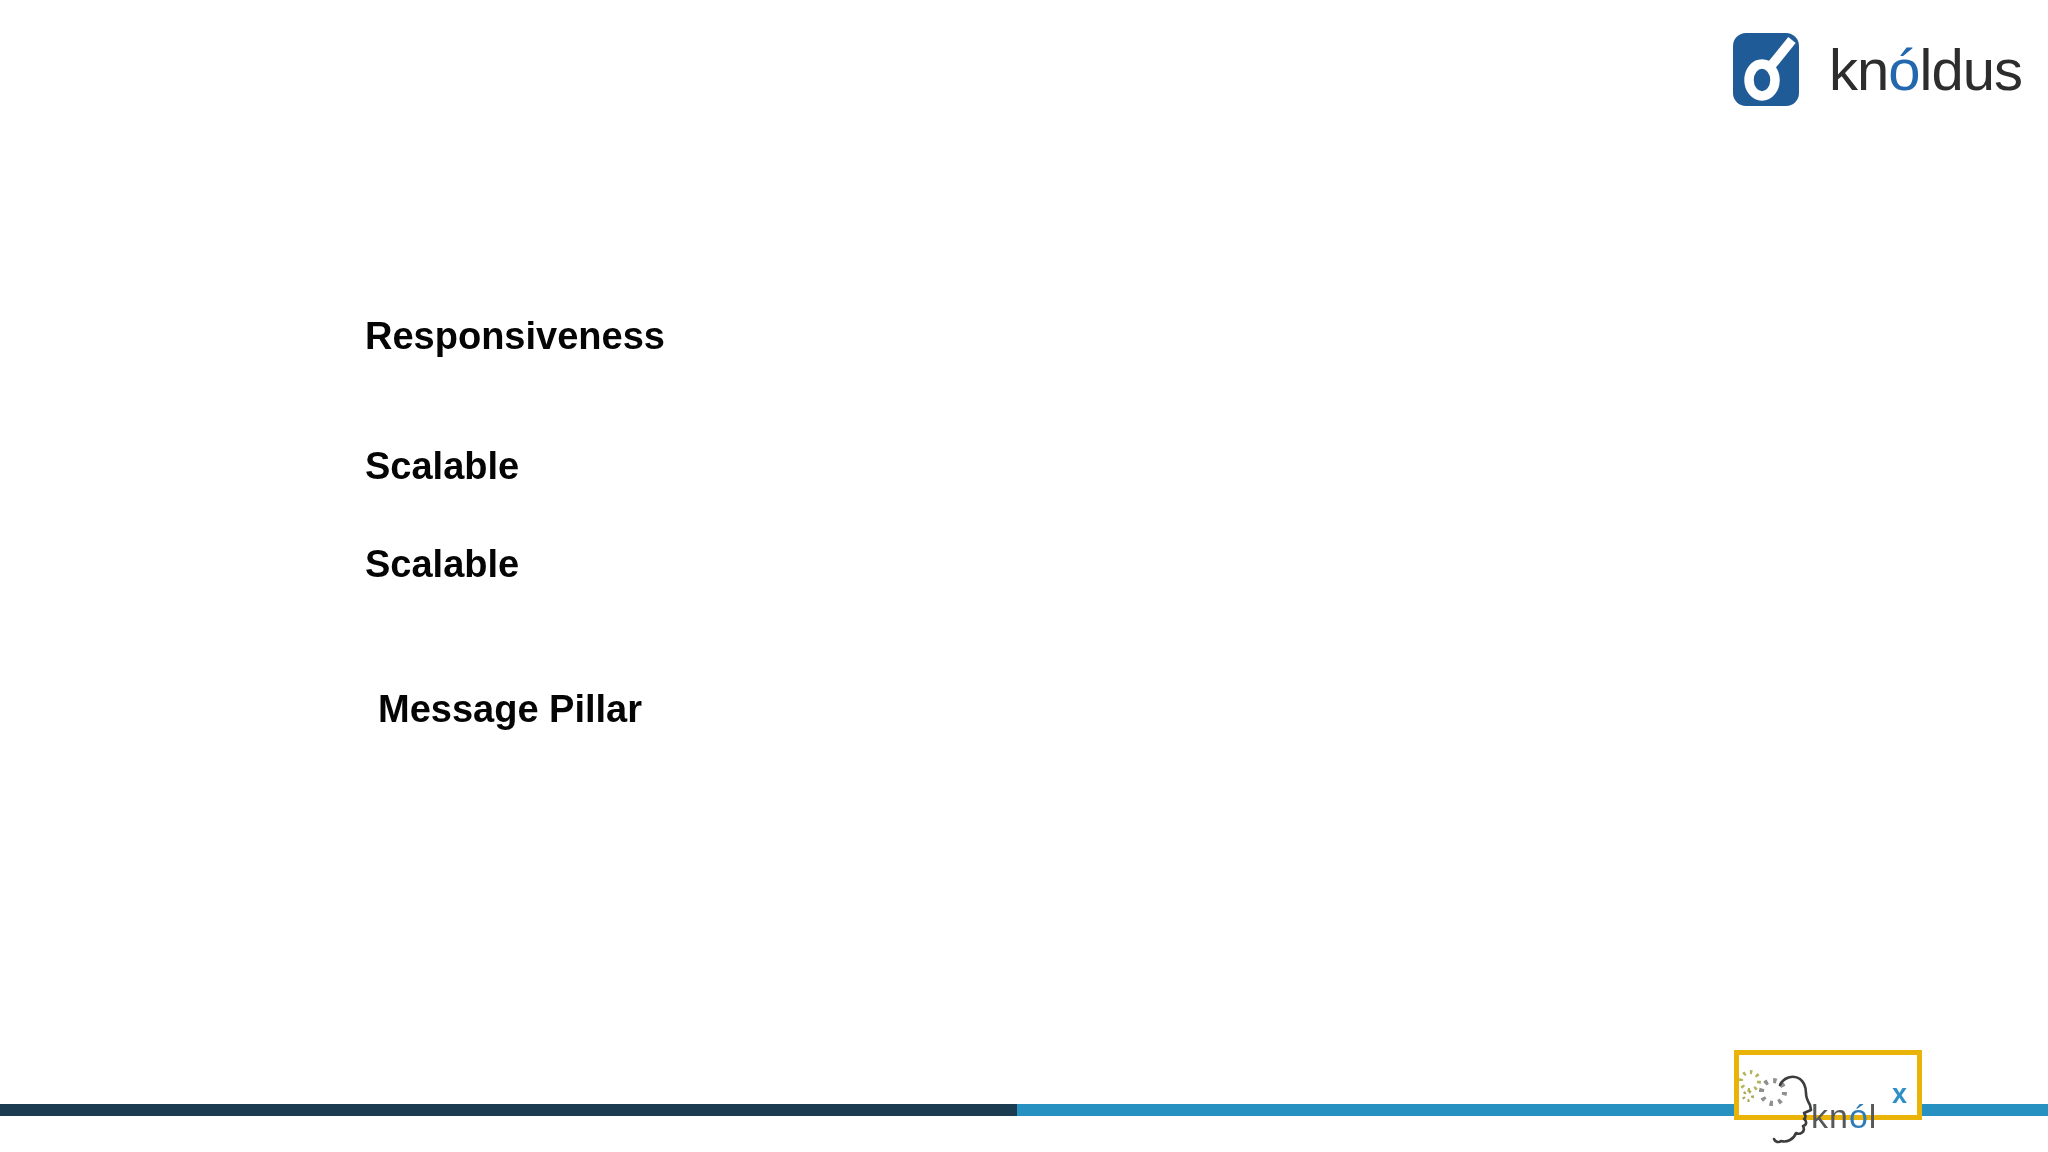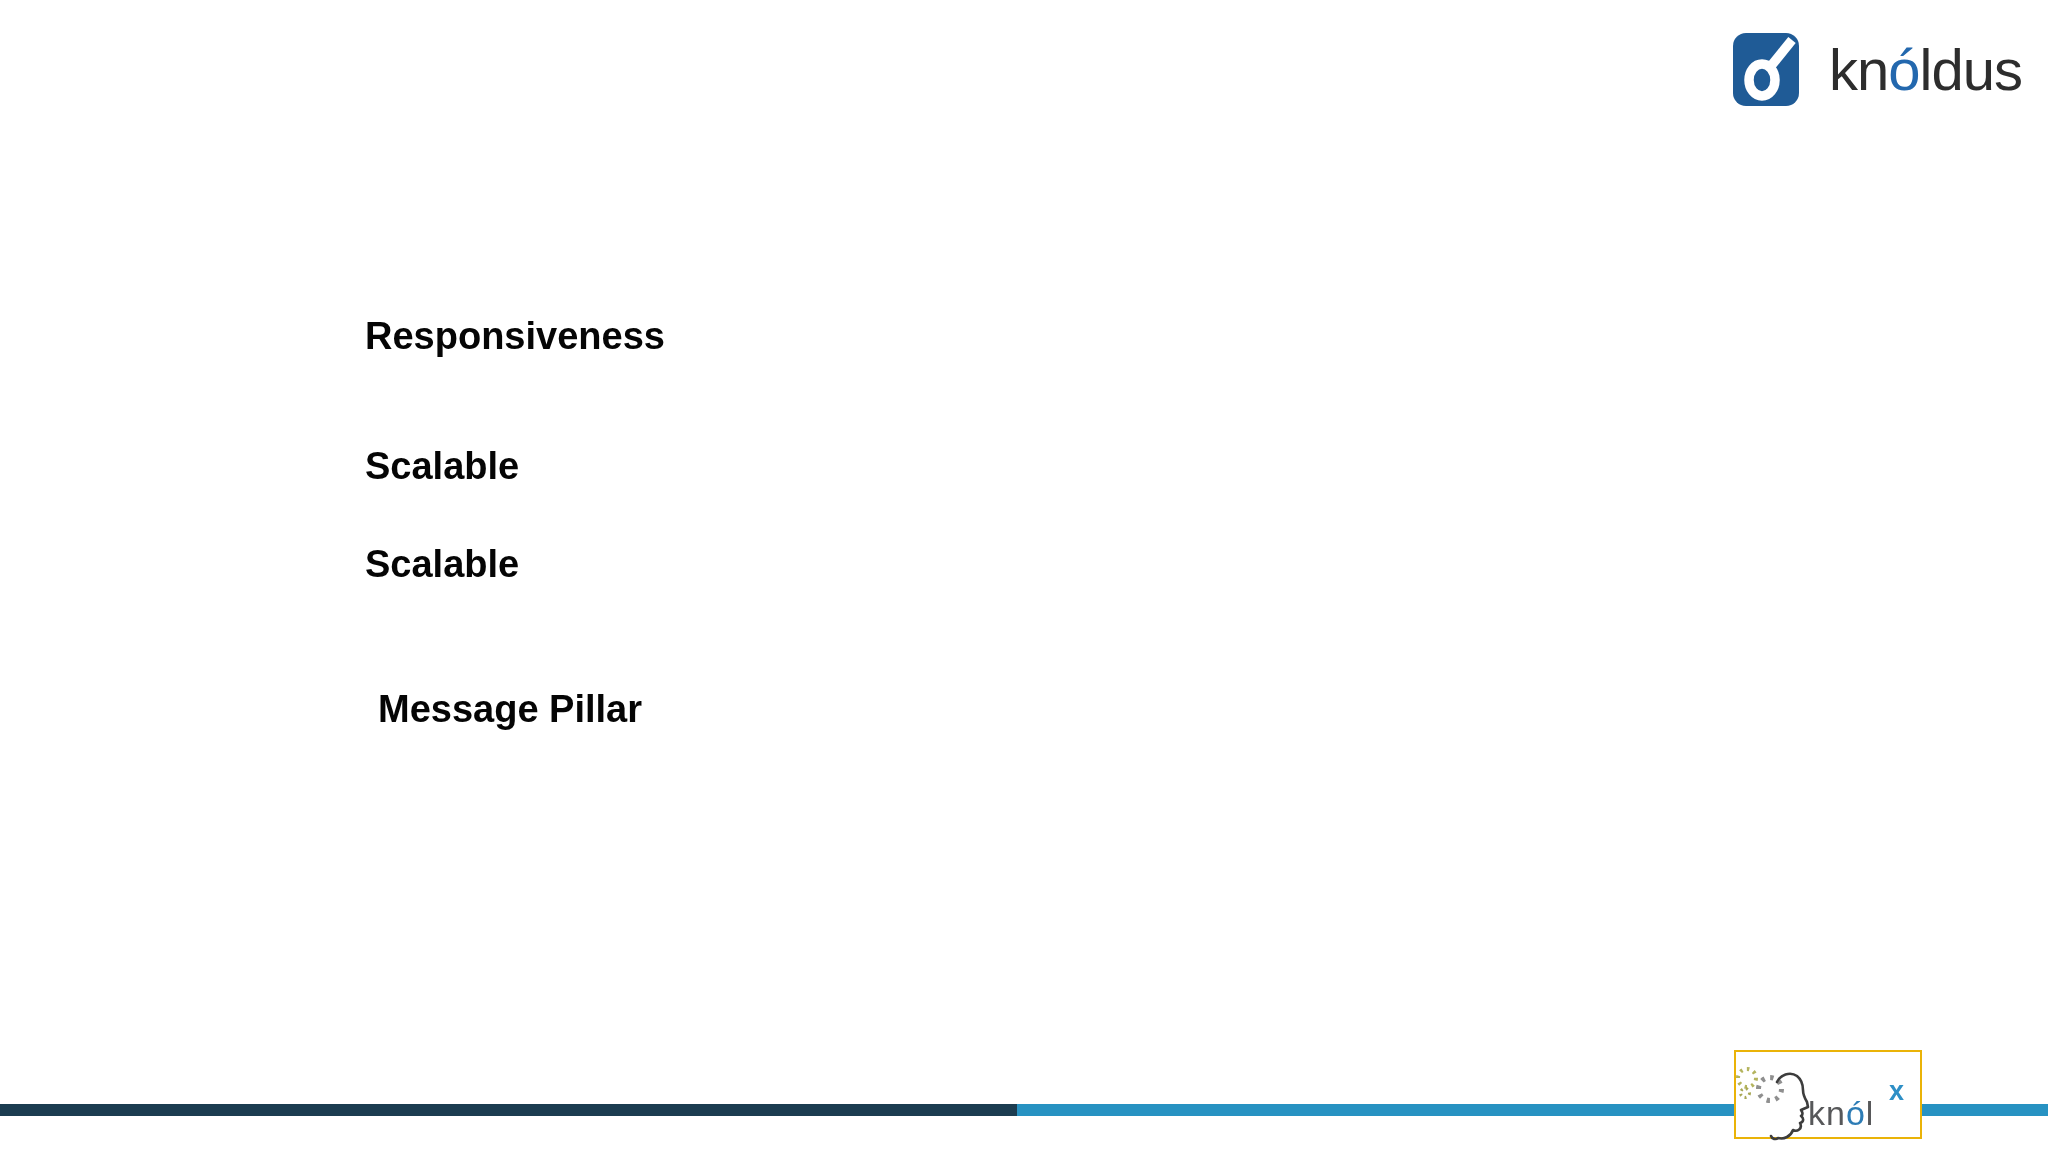--- a/index.html
+++ b/index.html
@@ -73,23 +73,23 @@
   .p2{top:545px;}
   .p3{top:690px;left:346px;}
   
   .bar{position:absolute;top:1104px;height:12px;}
   .bar-dark{left:0;width:1017px;background:var(--bar_dark);}
   .bar-light{left:1017px;width:1031px;background:var(--bar_light);}
   
   .knolx-box{
     position:absolute;
     left:1734px;top:1050px;
-    width:188px;height:89px;
+    width:188px;height:70px;
     background:#ffffff;
-    border:2px solid #eab308;
+    border:5px solid #eab308;
     box-sizing:border-box;
   }
   .knolx-box svg{position:absolute;left:0;top:0;display:block;}
   .knolx-text{
     position:absolute;
     left:72px;top:44px;
     font-size:34px;
     line-height:1;
     letter-spacing:1px;
     color:var(--knolx_text);

